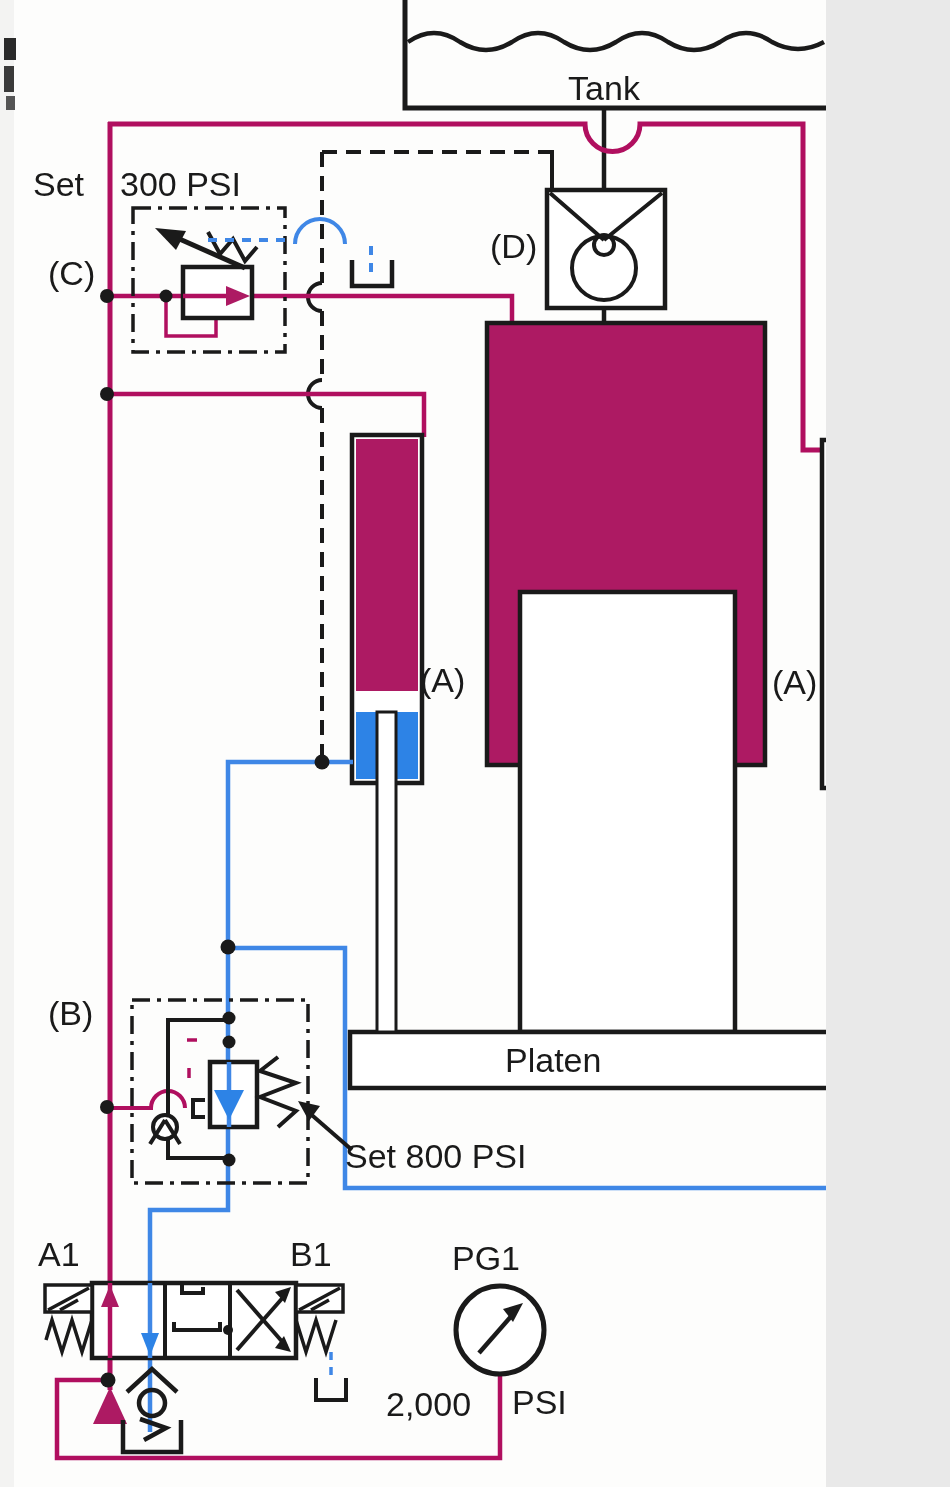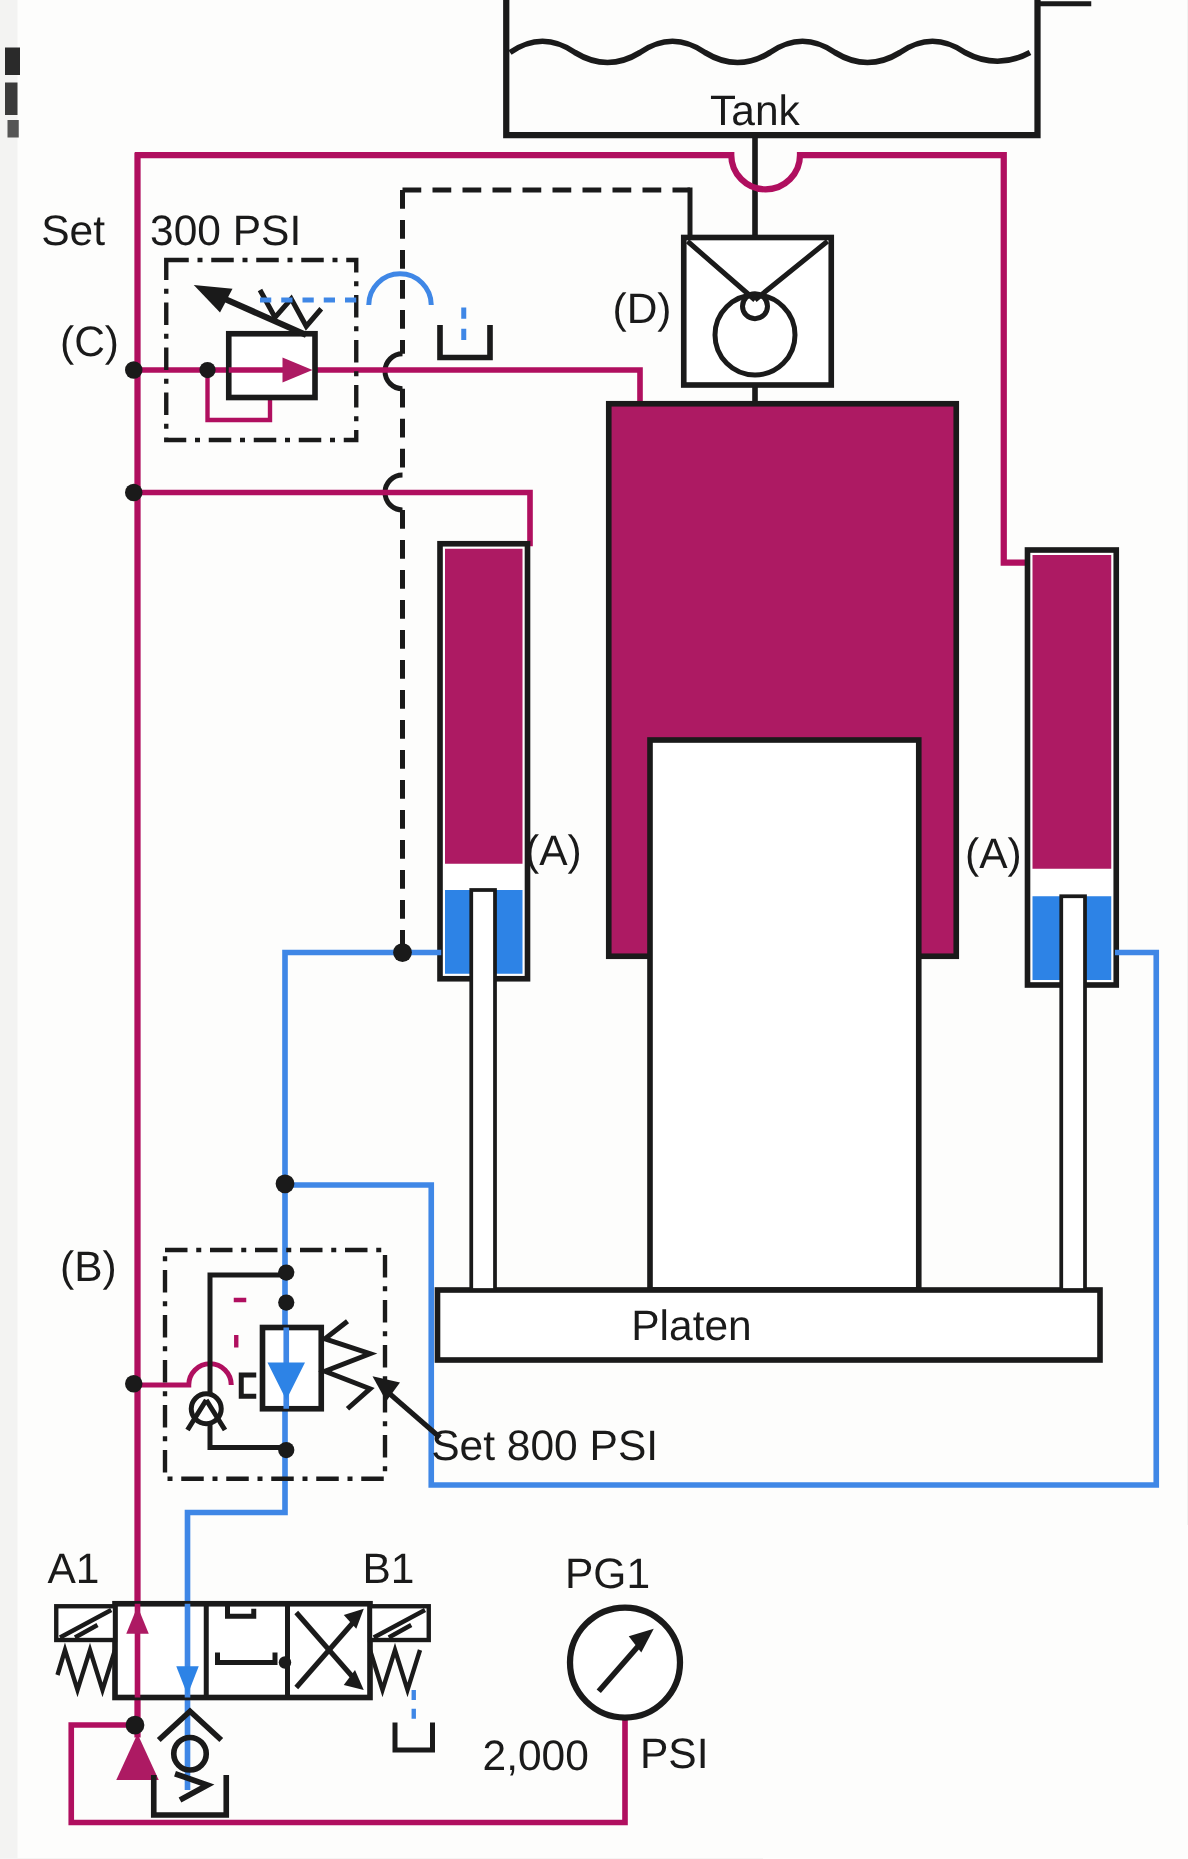--- a/index.html
+++ b/index.html
@@ -1,16 +1,16 @@
 <!DOCTYPE html>
 <html style="--line-magenta: #b00f5f; --fill-magenta: #ad1a63; --line-blue: #3f87e6; --fill-blue: #2d83e6; --line-black: #1a1a1a; --text-color: #1a1a1a;"><head>
 <meta charset="utf-8">
 <style>
   html,body{margin:0;padding:0;background:#e9e9e9;}
-  .page{position:relative;width:950px;height:1487px;background:#fdfdfc;overflow:hidden;
+  .page{position:relative;width:826px;height:1487px;background:#fdfdfc;overflow:hidden;
         font-family:"Liberation Sans", sans-serif;}
   svg{position:absolute;left:0;top:0;}
   
   .kline{stroke:var(--line-black);fill:none;}
   .mline{stroke:var(--line-magenta);fill:none;}
   .bline{stroke:var(--line-blue);fill:none;}
   .mfill{fill:var(--fill-magenta);}
   .bfill{fill:var(--fill-blue);}
   .kfill{fill:var(--line-black);}
   .white{fill:#ffffff;}

